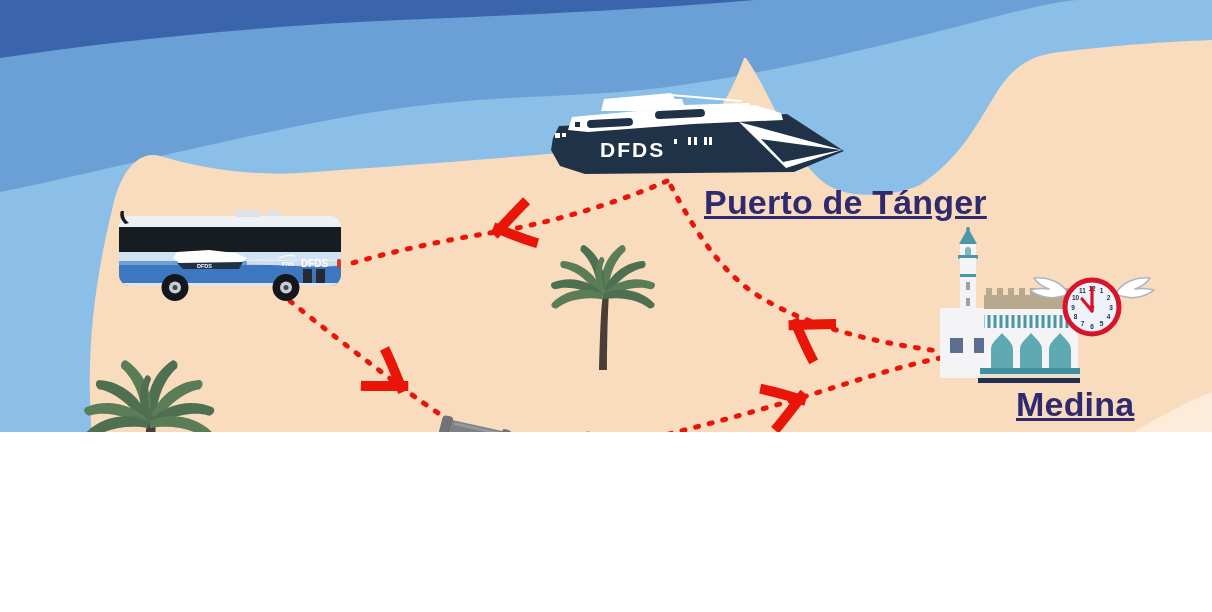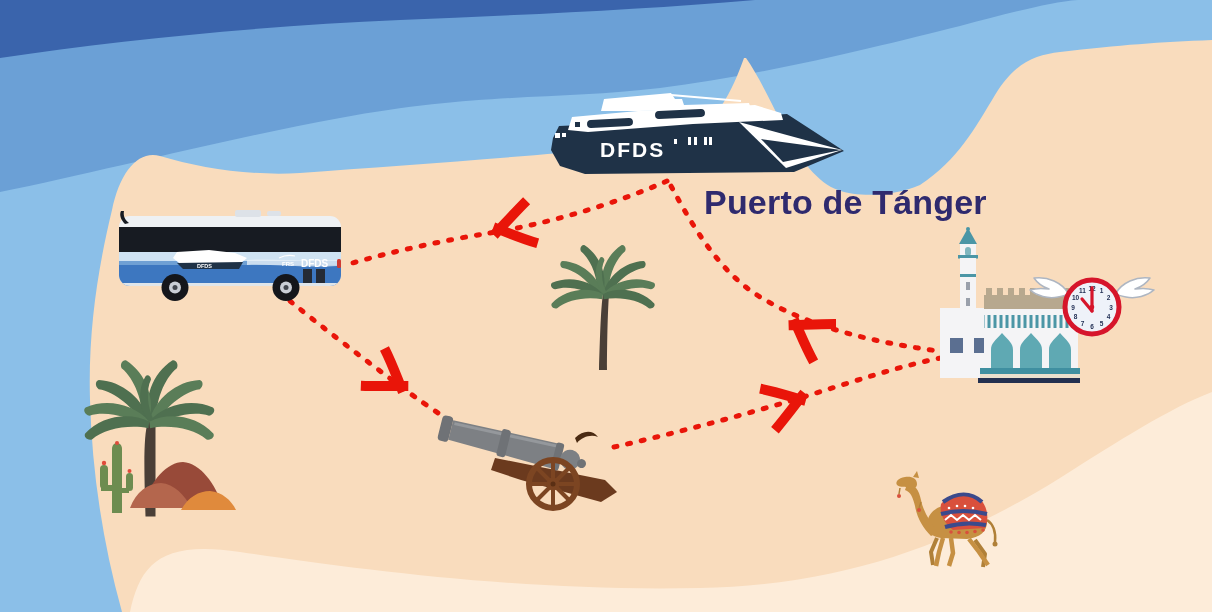--- a/index.html
+++ b/index.html
@@ -1,18 +1,18 @@
 <!DOCTYPE html>
 <html><head>
 <meta charset="utf-8">
 <style>
   html,body{margin:0;padding:0;background:#fff;}
-  .stage{position:relative;width:1212px;height:612px;overflow:hidden;font-family:"Liberation Sans",sans-serif;}
+  .stage{position:relative;width:1212px;height:432px;overflow:hidden;font-family:"Liberation Sans",sans-serif;}
   .stage svg.scene{position:absolute;left:0;top:0;}
-  .label{position:absolute;font-weight:700;font-size:33px;color:#2f2a6e;letter-spacing:.2px;white-space:nowrap;}
+  .label{position:absolute;font-weight:700;font-size:33px;color:#2f2a6e;letter-spacing:.2px;white-space:nowrap;text-decoration:underline;}
   .svgtxt{font-family:"Liberation Sans",sans-serif;}
 </style>
 </head>
 <body>
 
 <div class="stage">
 <svg class="scene" width="1212" height="612" viewBox="0 0 1212 612">
   <defs>
     <pattern id="tealstripes" width="6" height="13" patternUnits="userSpaceOnUse">
       <rect width="6" height="13" fill="#f4f4f6"></rect>
@@ -276,13 +276,14 @@
             <path d="M111,57 L145,91"></path>
             <path d="M145,57 L111,91"></path>
       </g>
       <circle cx="128" cy="74" r="6.5" fill="#7c4522"></circle>
       <circle cx="128" cy="74" r="2.5" fill="#5a2f14"></circle>
     </g>
   </g>
 </svg>
 
   <div class="label" style="left:704px;top:183px;font-size:34px;">Puerto de Tánger</div>
+  <div class="label" style="left:1016px;top:385px;font-size:34px;">Medina</div>
 </div>
 
 </body></html>

